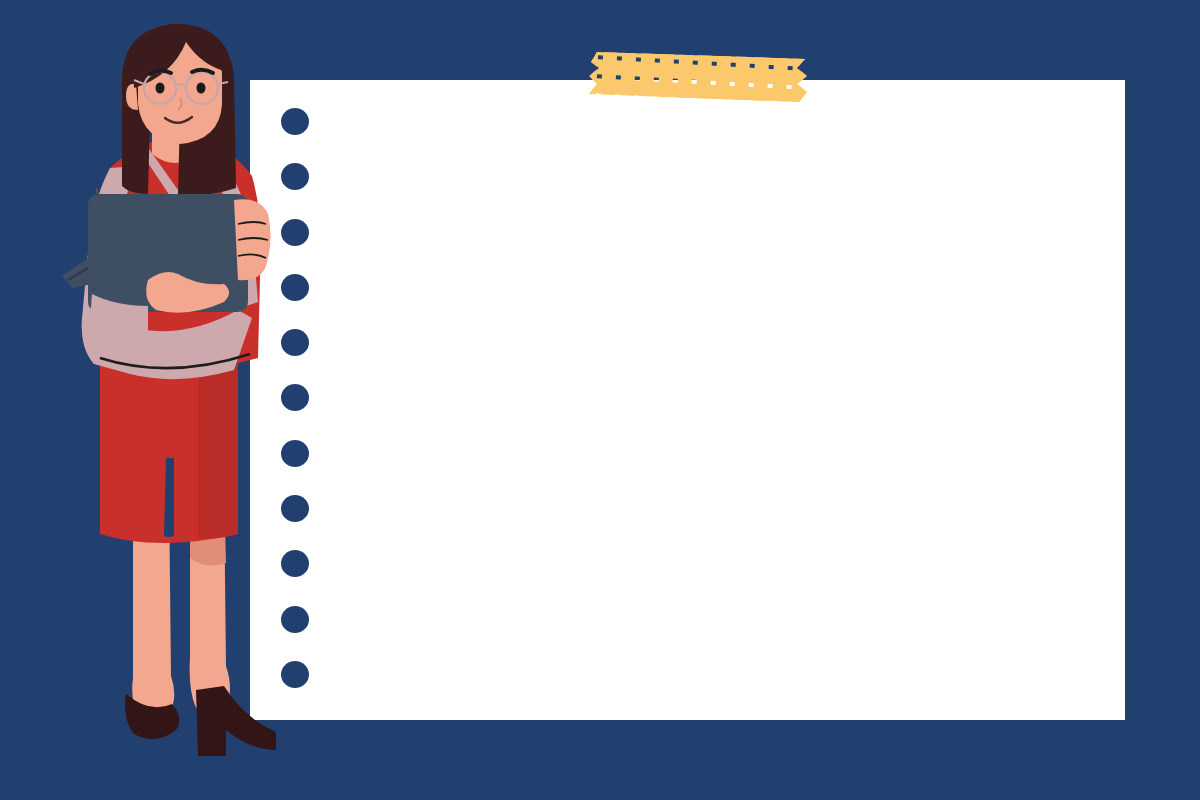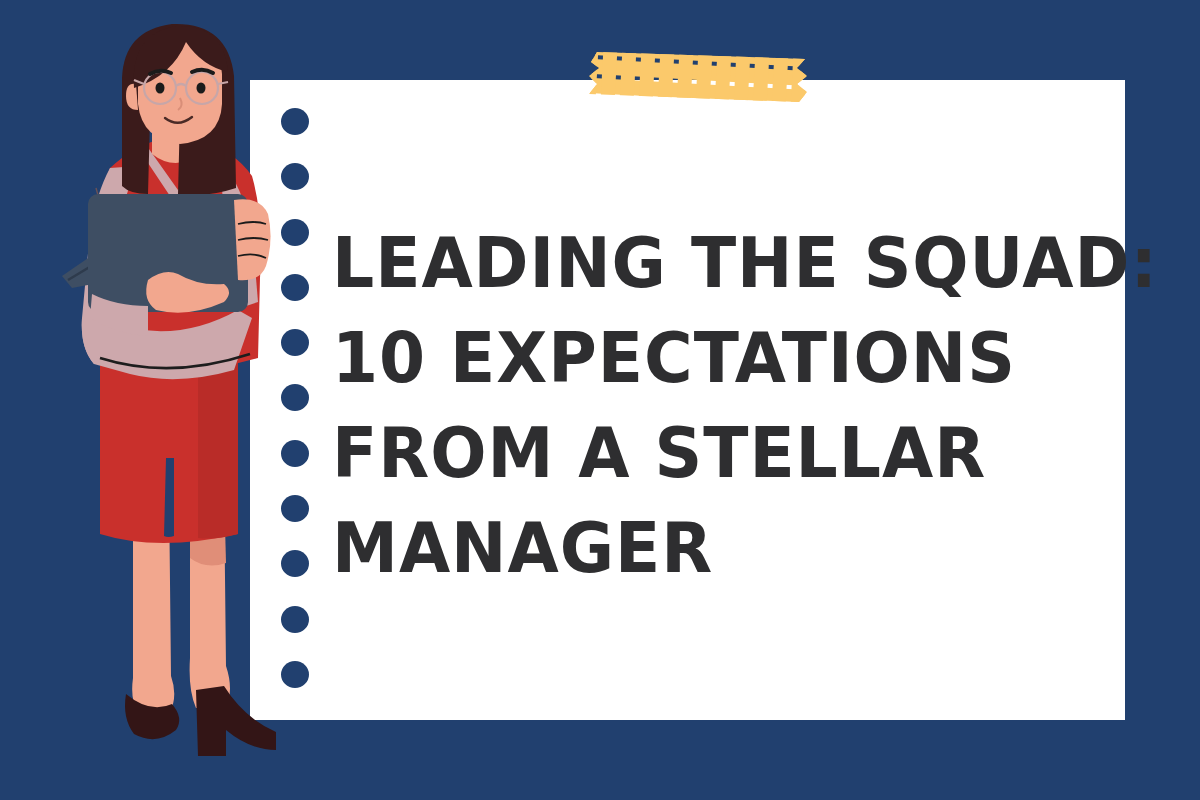--- a/index.html
+++ b/index.html
@@ -78,26 +78,20 @@
     <div class="hole-dot"></div>
     <div class="hole-dot"></div>
     <div class="hole-dot"></div>
     <div class="hole-dot"></div>
     <div class="hole-dot"></div>
     <div class="hole-dot"></div>
     <div class="hole-dot"></div>
     <div class="hole-dot"></div>
   </div>
 
-  <div id="title-block">
-    <div class="title-line">LEADING THE SQUAD:</div>
-    <div class="title-line">10 EXPECTATIONS</div>
-    <div class="title-line">FROM A STELLAR</div>
-    <div class="title-line">MANAGER</div>
-  </div>
 
   <svg id="washi-tape" viewBox="0 0 232 78">
     <defs>
       <clipPath id="tapeClip">
         <path d="M14,14 L8,24 L16,30 L6,38 L14,46 L6,56
                  L216,64 L224,54 L214,46 L224,38 L214,30 L222,21 Z"></path>
       </clipPath>
     </defs>
     <g clip-path="url(#tapeClip)">
       <g transform="rotate(3.2 116 39)">

